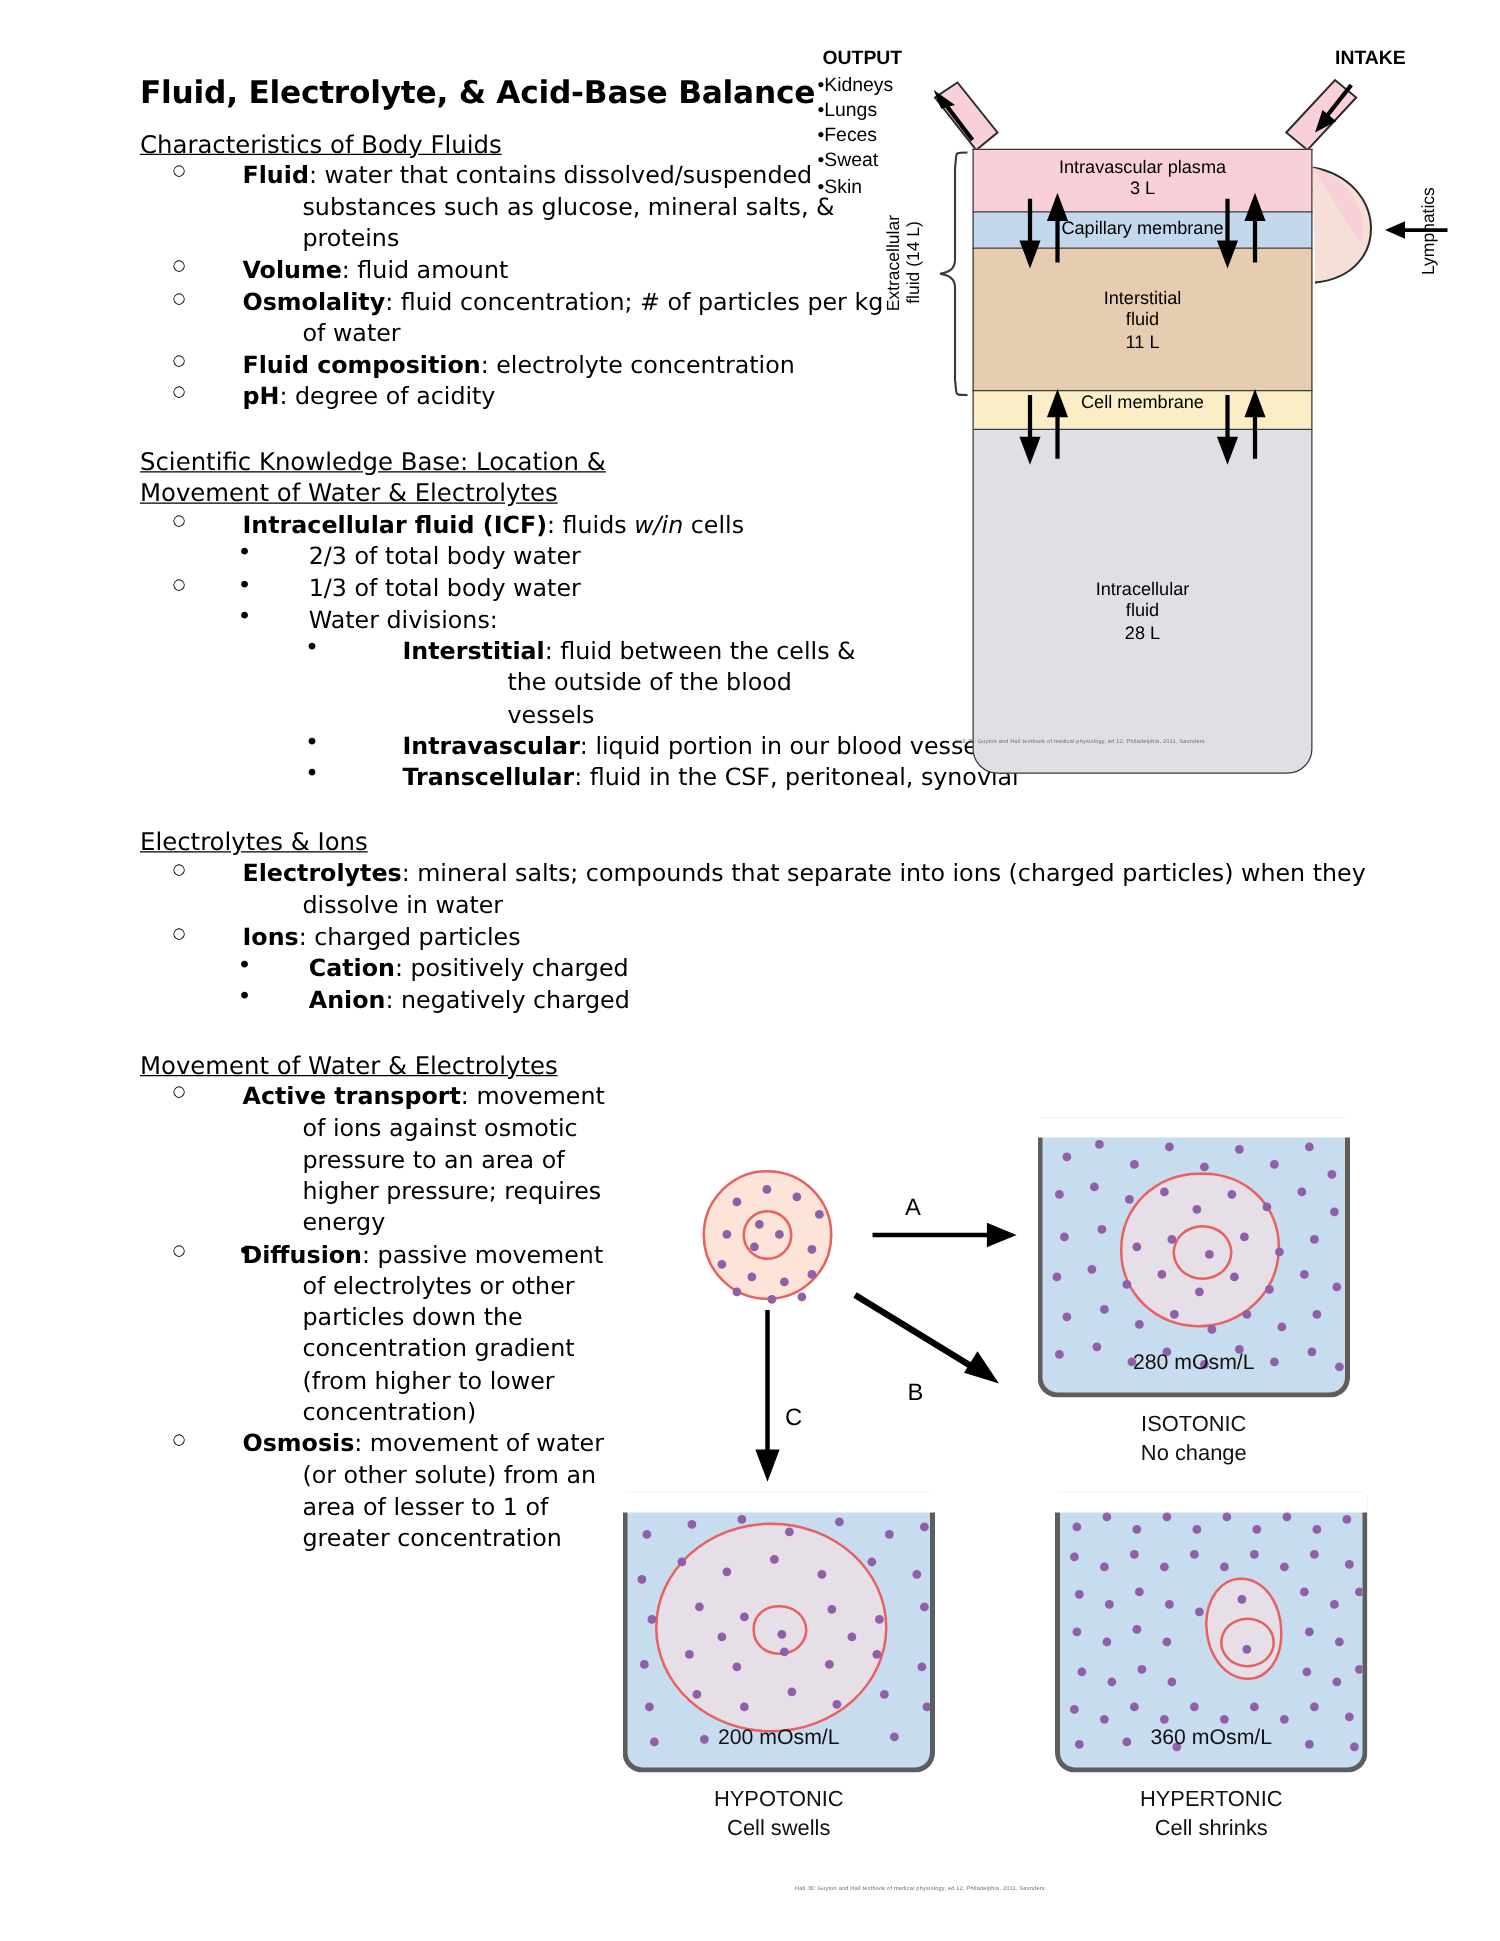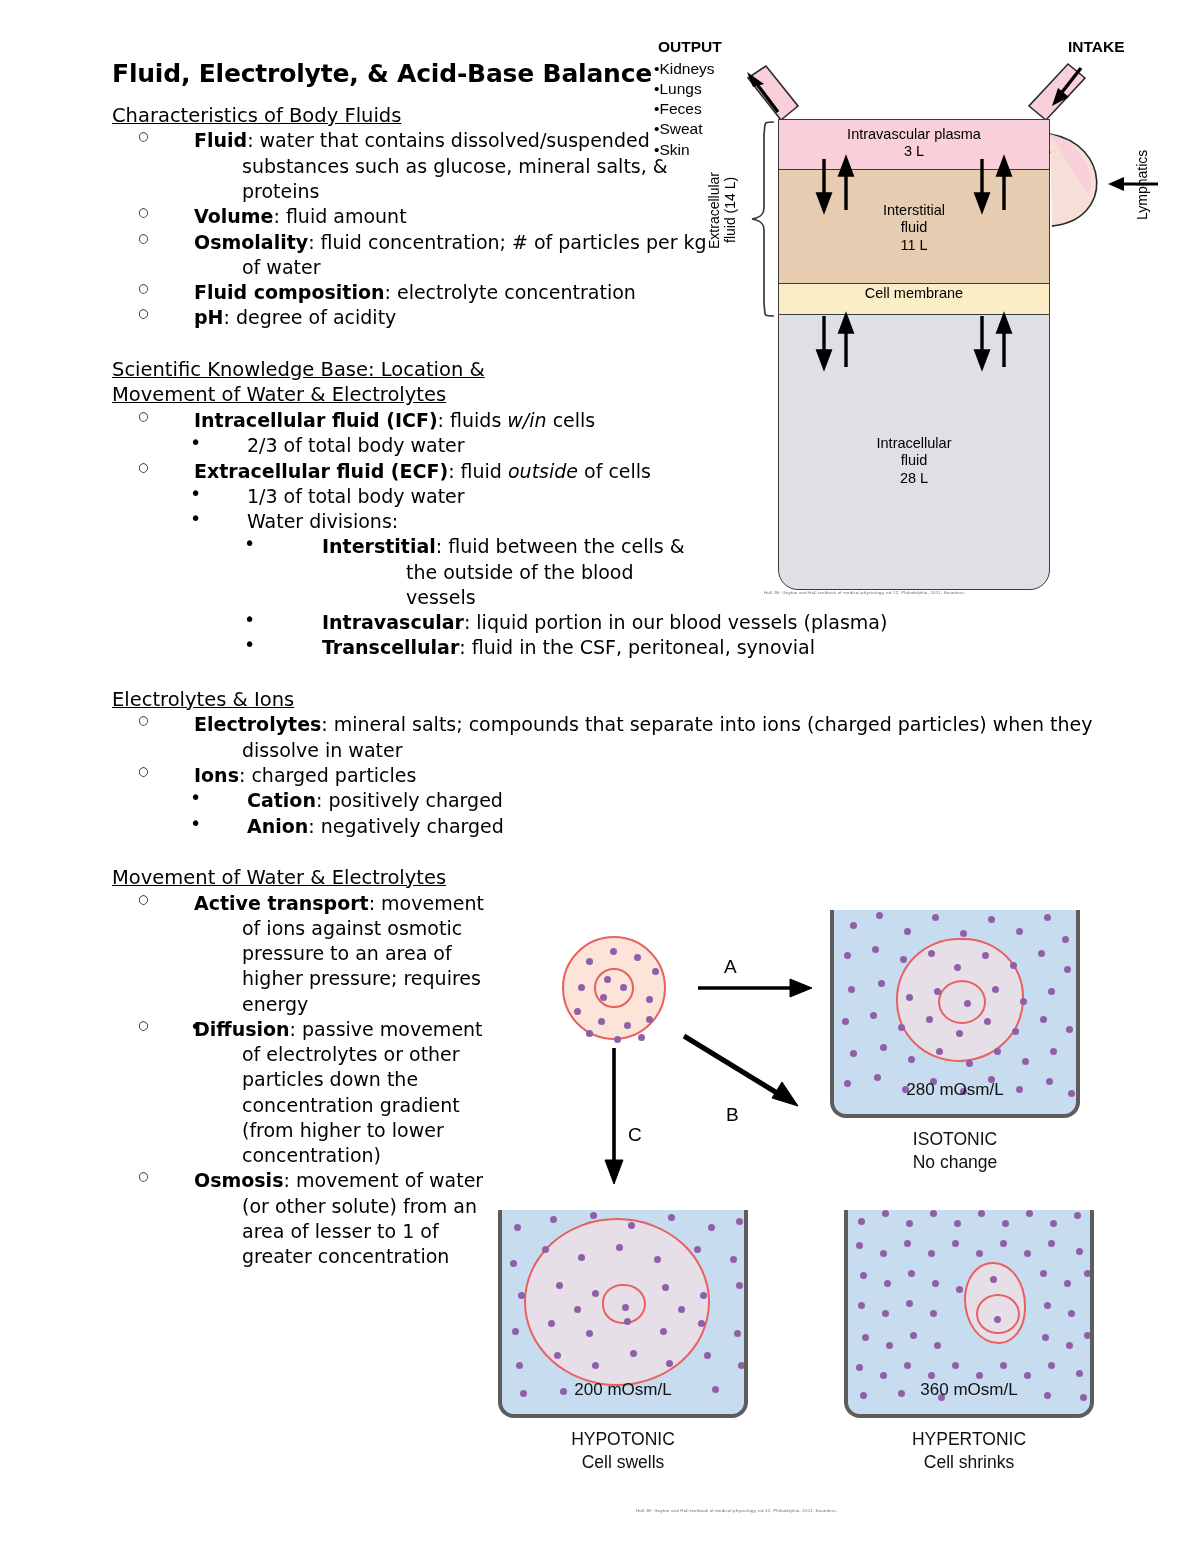--- a/index.html
+++ b/index.html
@@ -169,21 +169,20 @@
       <li class="item l1 mid">
         <span class="bullet">○</span>
         <span class="txt"><b>Intracellular fluid (ICF)</b><span>: fluids </span><i>w/in</i><span> cells</span></span>
       </li>
       <li class="item l2 mid">
         <span class="bullet">•</span>
         <span class="txt">2/3 of total body water</span>
       </li>
       <li class="item l1 mid">
         <span class="bullet">○</span>
-        <span class="txt"><b>Extracellular fluid (ECF)</b><span>: fluid </span><i>outside</i><span> of cells</span></span>
       </li>
       <li class="item l2 mid">
         <span class="bullet">•</span>
         <span class="txt">1/3 of total body water</span>
       </li>
       <li class="item l2 mid">
         <span class="bullet">•</span>
         <span class="txt">Water divisions:</span>
       </li>
       <li class="item l3 mid">
@@ -282,20 +281,23 @@
   <div class="vert-lbl" style="left:58px; top:96px; height:160px; white-space:pre-line; line-height:1.15;">Extracellular
 fluid (14 L)</div>
   <svg width="36" height="200" style="position:absolute;left:96px;top:86px;">
     <path d="M30,2 C18,2 22,2 20,14 L20,88 C20,96 14,98 8,99 C14,100 20,102 20,110 L20,184 C22,196 18,196 30,196" fill="none" stroke="#3a3a3a" stroke-width="1.7"></path>
   </svg>
 
   <div class="tank">
     <div class="band band-plasma">
       <div>Intravascular plasma</div>
       <div>3 L</div>
+    </div>
+    <div class="band band-capillary">
+      <div>Capillary membrane</div>
     </div>
     <div class="band band-interstitial">
       <div style="white-space:pre-line;">Interstitial
 fluid</div>
       <div>11 L</div>
     </div>
     <div class="band band-cellmem">
       <div>Cell membrane</div>
     </div>
     <div class="band band-icf">

